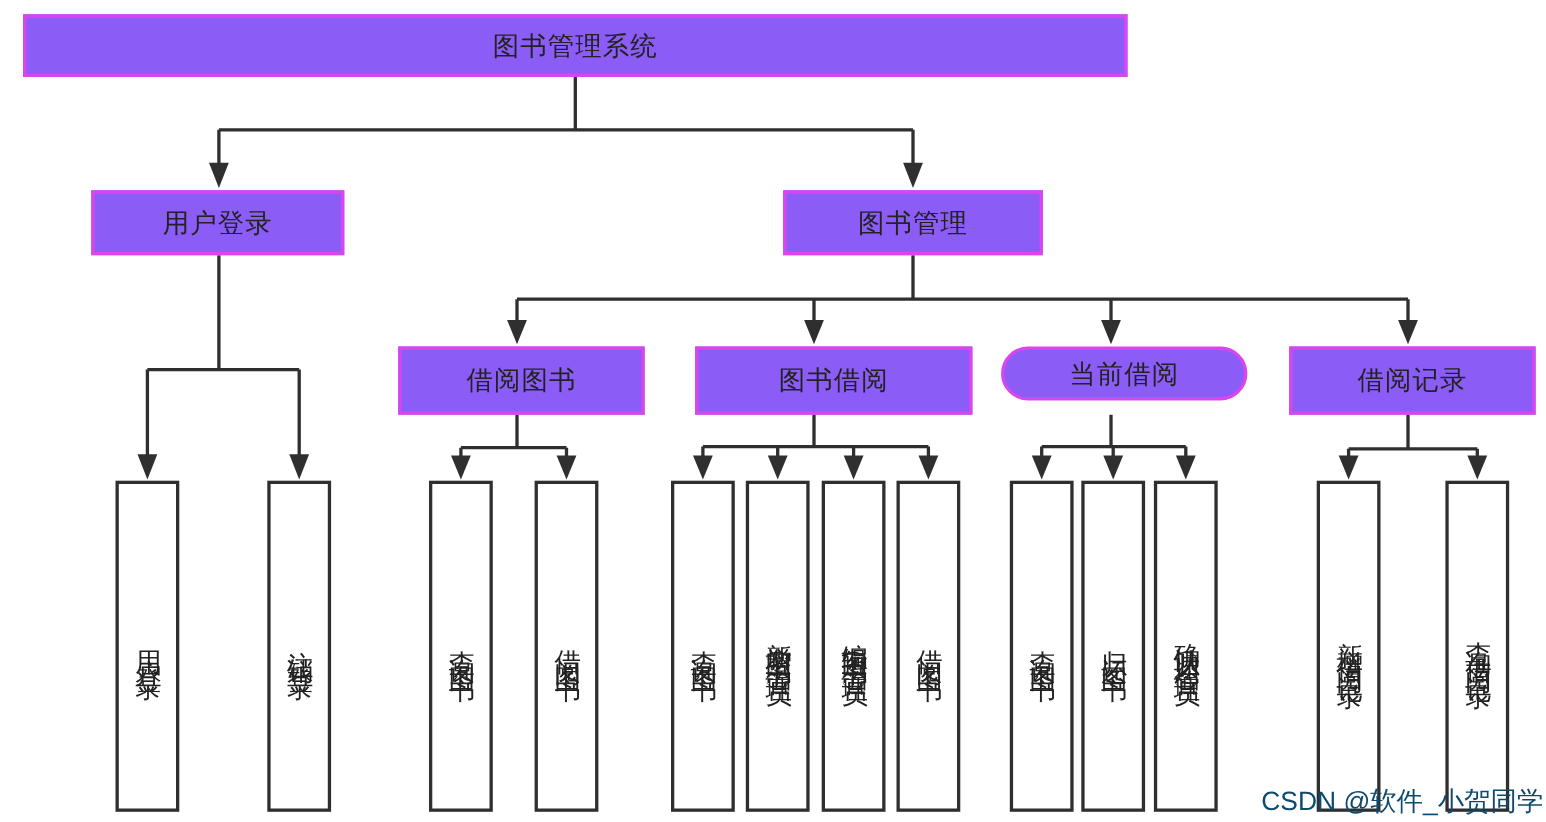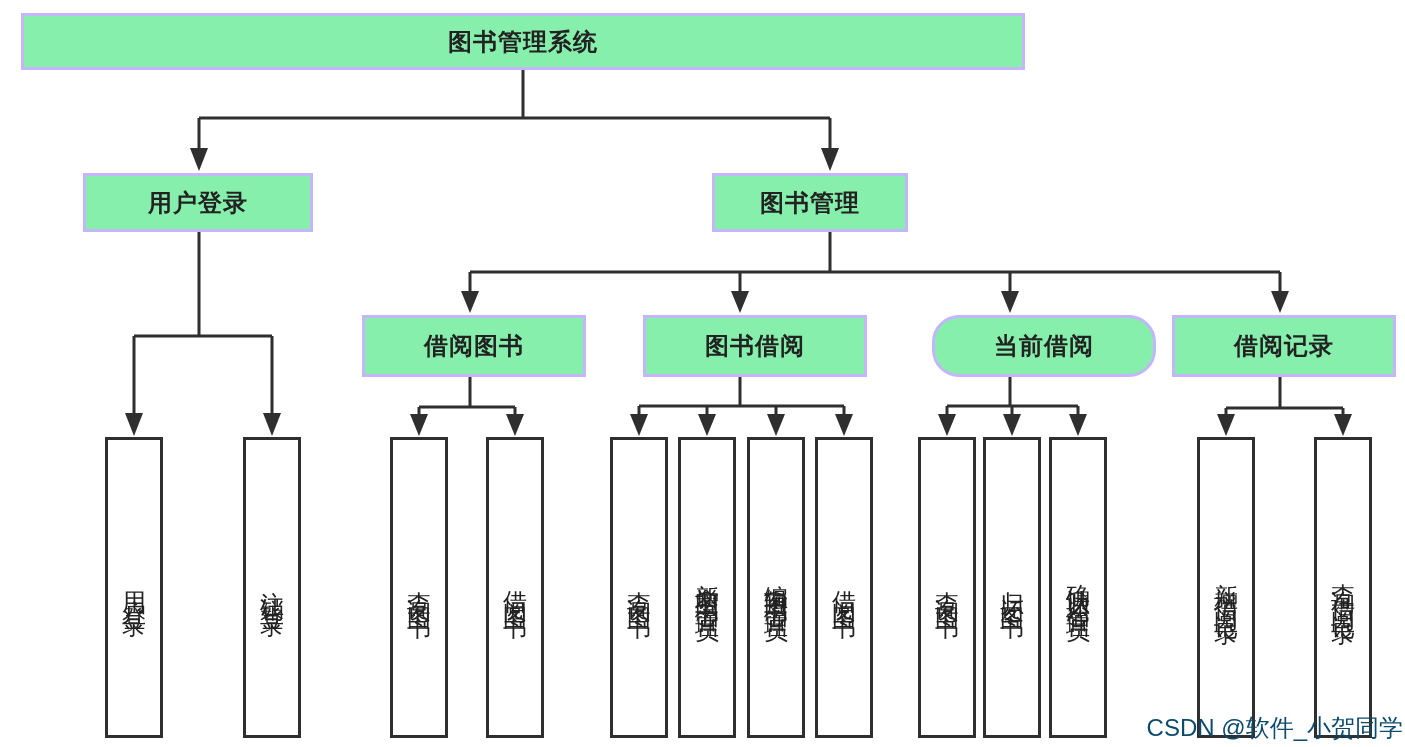--- a/index.html
+++ b/index.html
@@ -2,23 +2,23 @@
 <html><head>
 <meta charset="utf-8">
 <style>
   html,body{margin:0;padding:0;background:#ffffff;}
   body{font-family:"Liberation Sans","DejaVu Sans",sans-serif;}
   .canvas{position:relative;width:1405px;height:747px;background:#ffffff;overflow:hidden;}
   .connectors{position:absolute;left:0;top:0;z-index:1;}
   .connectors path{stroke:#2f2f2f;stroke-width:3;fill:none;}
   .connectors polygon{fill:#2f2f2f;stroke:none;}
   .box{
-    position:absolute;box-sizing:border-box;background:#86efac;
-    border:3px solid #c4b5fd;display:flex;align-items:center;justify-content:center;
-    color:#222222;font-size:24px;z-index:2;letter-spacing:1px;font-weight:bold;
+    position:absolute;box-sizing:border-box;background:#8b5cf6;
+    border:3px solid #d946ef;display:flex;align-items:center;justify-content:center;
+    color:#222222;font-size:24px;z-index:2;letter-spacing:1px;
   }
   .leaf{
     position:absolute;box-sizing:border-box;background:#ffffff;
     border:3px solid #2f2f2f;display:flex;align-items:center;justify-content:center;
     color:#222222;z-index:2;
   }
   .vtext{
     writing-mode:vertical-rl;text-orientation:mixed;
     font-size:24px;line-height:1;letter-spacing:8px;white-space:nowrap;color:#222222;
   }
@@ -72,25 +72,25 @@
     <g>
       <path d="M1280 377 V408 M1226 408 H1343 M1226 408 V418 M1343 408 V418"></path>
       <polygon points="1217,414 1235,414 1226,436"></polygon>
       <polygon points="1334,414 1352,414 1343,436"></polygon>
     </g>
   </svg>
 
   <div class="box" style="left:21px;top:13px;width:1004px;height:57px;">图书管理系统</div>
 
   <div class="box" style="left:83px;top:173px;width:230px;height:59px;">用户登录</div>
-  <div class="box" style="left:712px;top:173px;width:196px;height:59px;">图书管理</div>
+  <div class="box" style="left:712px;top:173px;width:236px;height:59px;">图书管理</div>
 
   <div class="box" style="left:362px;top:315px;width:224px;height:62px;">借阅图书</div>
-  <div class="box" style="left:632px;top:315px;width:224px;height:62px;margin-left:11px;">图书借阅</div>
-  <div class="box" style="left:932px;top:315px;width:224px;height:62px;border-radius:27px;">当前借阅</div>
+  <div class="box" style="left:632px;top:315px;width:252px;height:62px;">图书借阅</div>
+  <div class="box" style="left:910px;top:315px;width:224px;height:49px;border-radius:27px;">当前借阅</div>
   <div class="box" style="left:1172px;top:315px;width:224px;height:62px;">借阅记录</div>
 
   <div class="leaf" style="left:105px;top:437px;width:58px;height:301px;">
     <span class="vtext">用户登录</span>
   </div>
   <div class="leaf" style="left:243px;top:437px;width:58px;height:301px;">
     <span class="vtext">注销登录</span>
   </div>
 
   <div class="leaf" style="left:390px;top:437px;width:58px;height:301px;">

